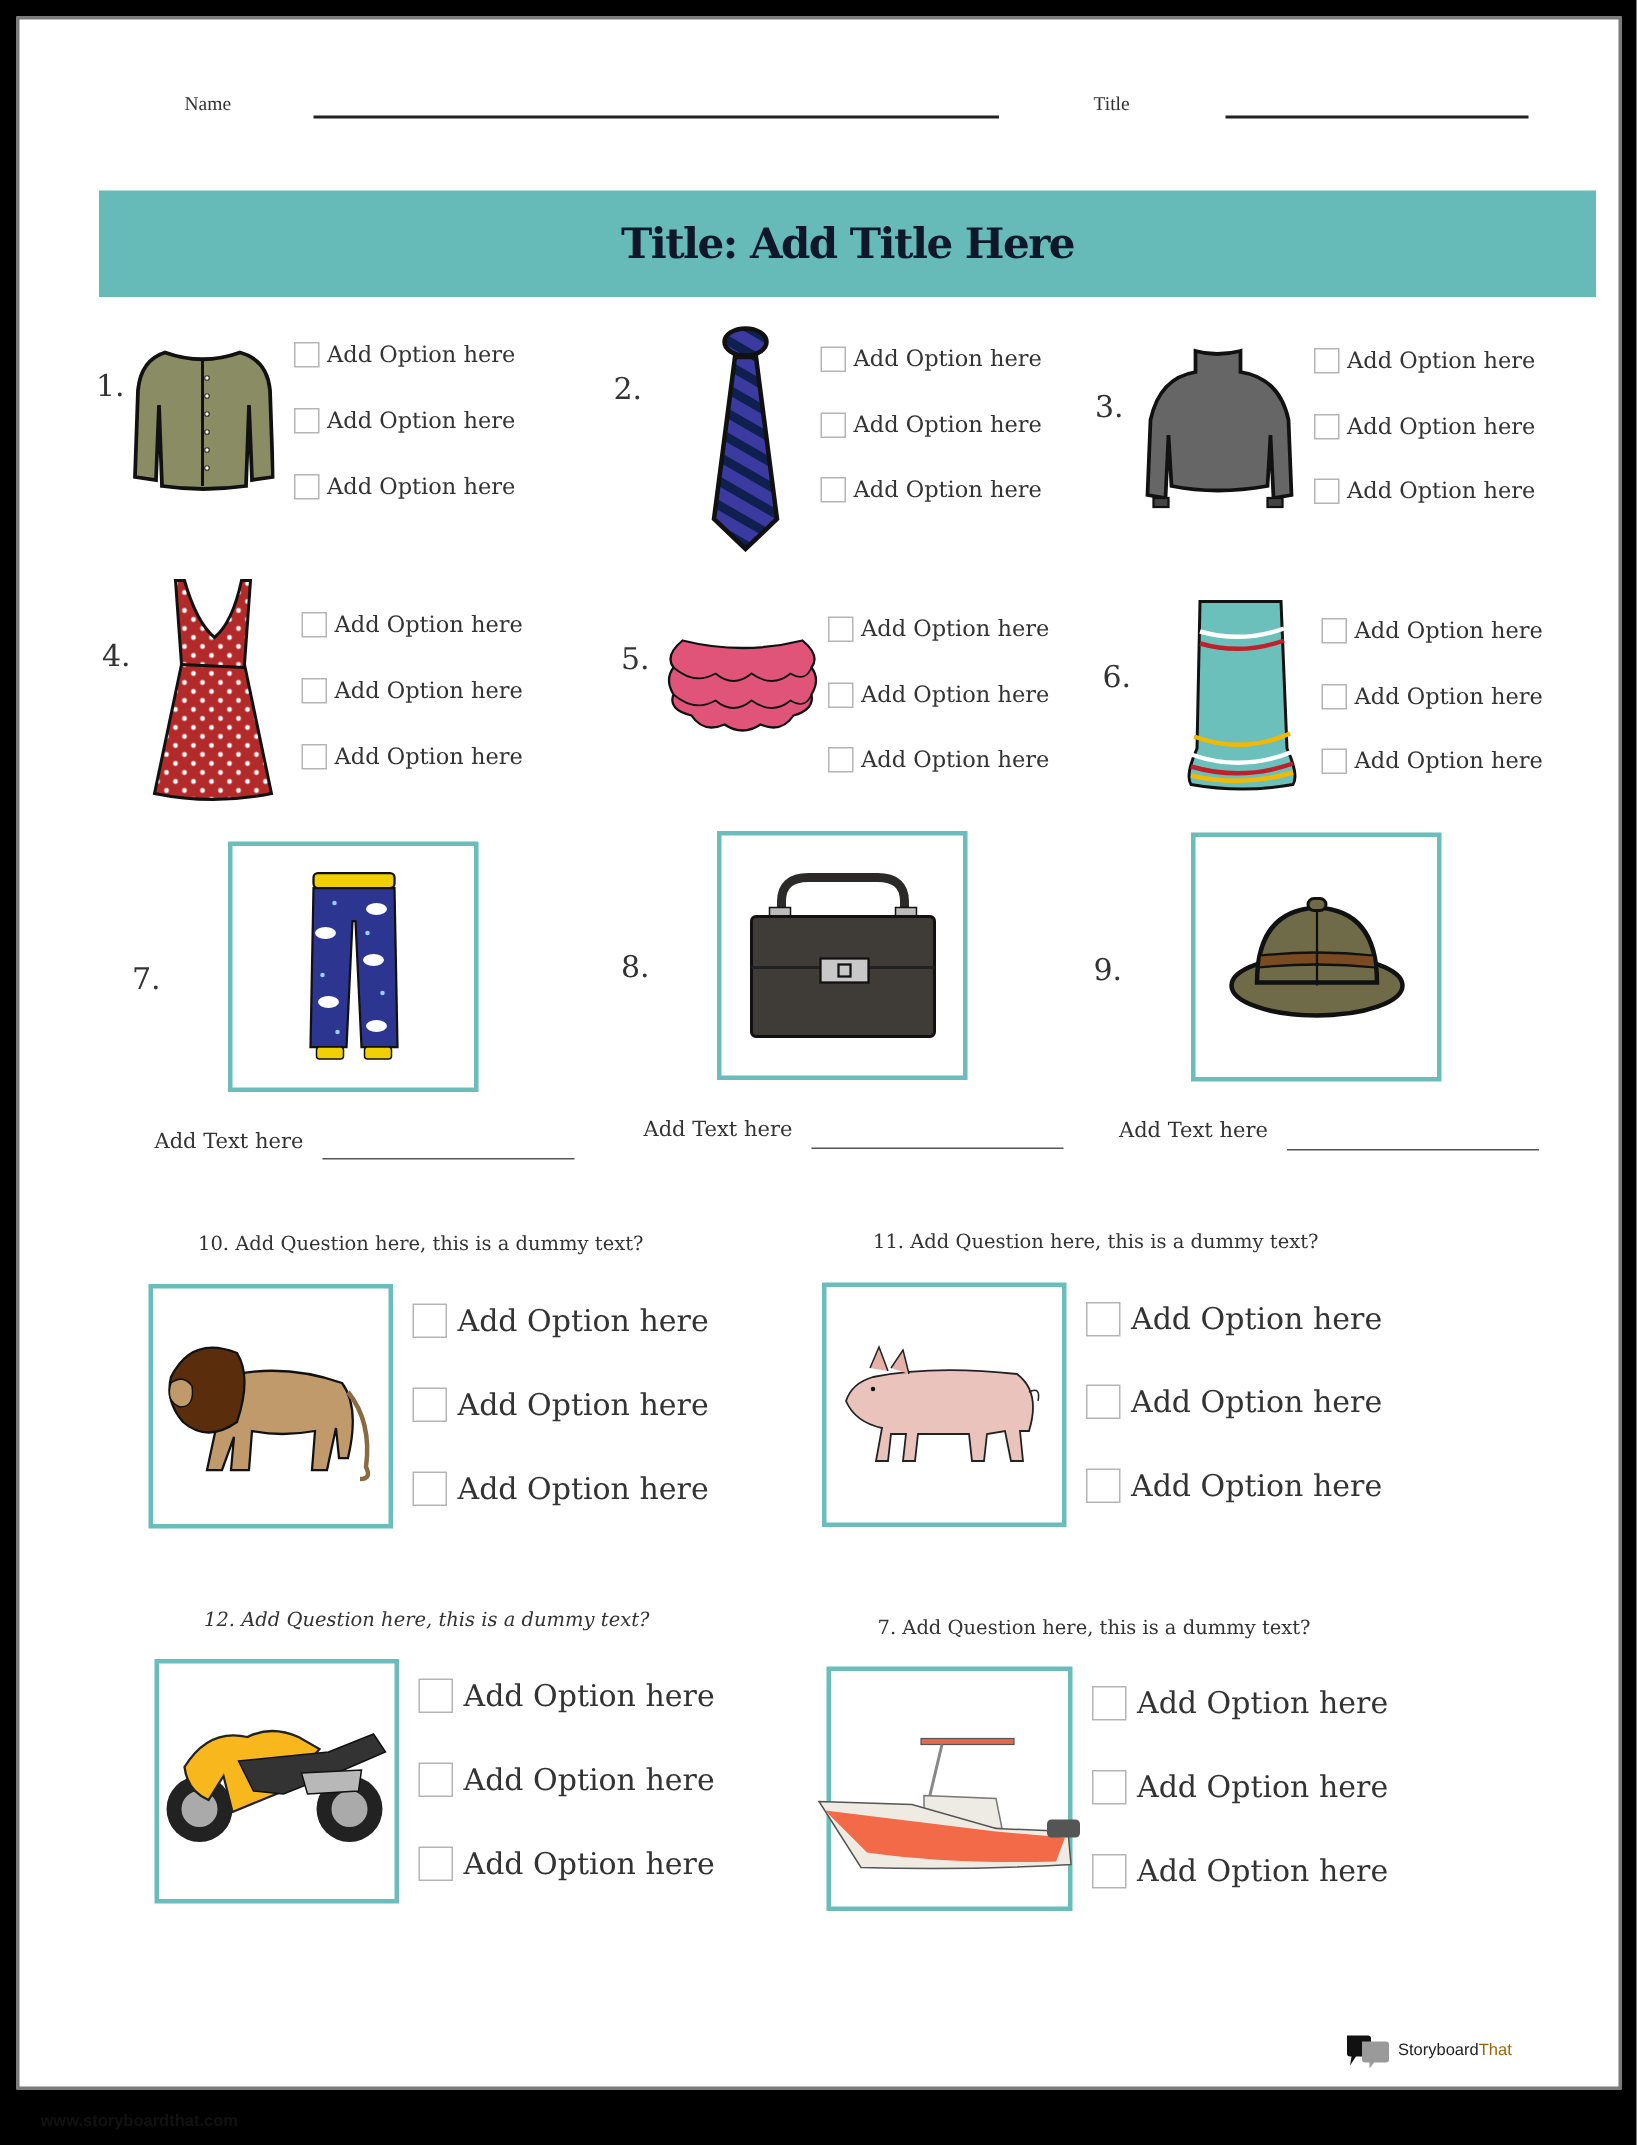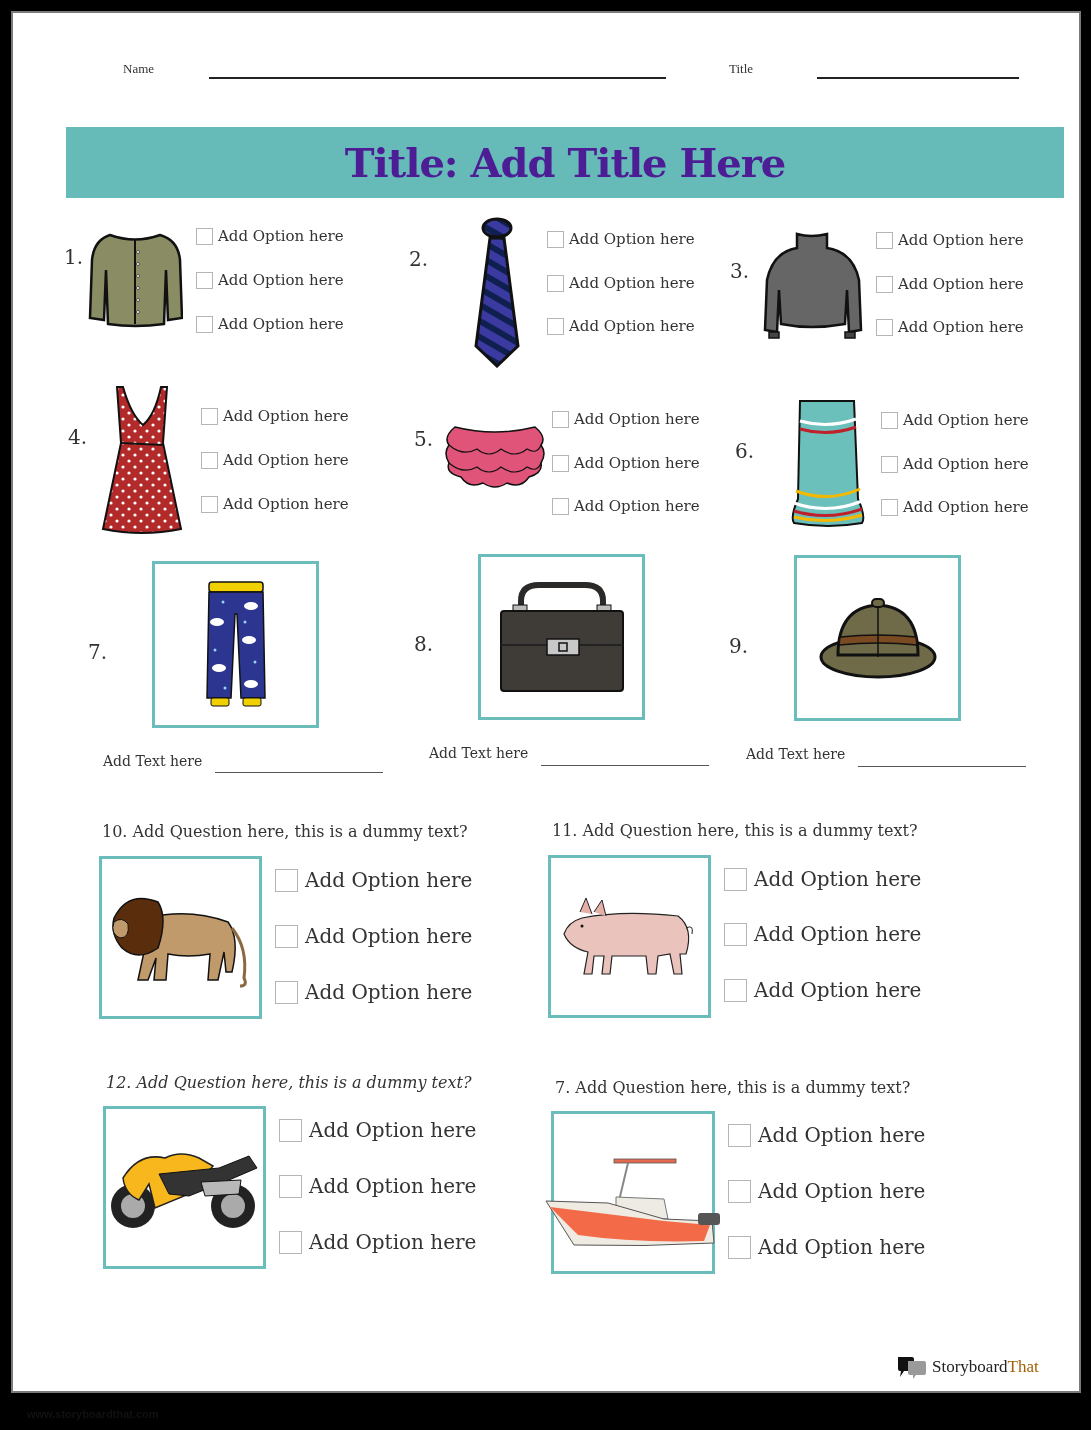--- a/index.html
+++ b/index.html
@@ -2,32 +2,32 @@
 <html><head>
 <meta charset="utf-8">
 <style>
   html, body { margin:0; padding:0; }
   body { width:1091px; height:1430px; background:#000; position:relative; overflow:hidden; font-family:"DejaVu Serif", serif; color:#2a2a2a; }
   .page { position:absolute; left:11px; top:11px; width:1066px; height:1378px; background:#fff; border:2px solid #7a7a7a; }
   .abs { position:absolute; }
   .hdr-label { font-family:"Liberation Serif", serif; font-size:13px; color:#333; }
   .hdr-line { height:0; border-top:2px solid #222; }
   .title-bar { position:absolute; left:55px; top:115px; width:998px; height:72px; background:#66bab7; display:flex; align-items:center; justify-content:center; }
-  .title-text { font-family:"DejaVu Serif", serif; font-weight:bold; color:#4c1d95; font-size:40px; letter-spacing:-1px; }
+  .title-text { font-family:"DejaVu Serif", serif; font-weight:bold; color:#0f172a; font-size:28px; letter-spacing:-1px; }
   .num { font-family:"DejaVu Serif", serif; font-size:20px; color:#333; }
   .opt { position:absolute; display:flex; align-items:flex-end; gap:5px; font-family:"DejaVu Serif", serif; font-size:15px; color:#333; white-space:nowrap; }
   .cb { width:17px; height:17px; border:1px solid #b5b5b5; background:#fff; box-sizing:border-box; display:inline-block; }
   .opt.big { font-size:20px; gap:7px; }
   .opt.big .cb { width:23px; height:23px; }
   .frame { position:absolute; border:3px solid #6abdba; box-sizing:border-box; background:#fff; display:flex; align-items:center; justify-content:center; }
-  .q { position:absolute; font-family:"DejaVu Serif", serif; font-size:16px; color:#333; white-space:nowrap; }
+  .q { position:absolute; font-family:"DejaVu Serif", serif; font-size:13px; color:#333; white-space:nowrap;margin-left:30px; }
   .fill-label { position:absolute; font-family:"DejaVu Serif", serif; font-size:14px; color:#333; white-space:nowrap; }
   .fill-line { position:absolute; border-top:1px solid #555; height:0; }
   .footer-url { position:absolute; left:15px; top:1352px; font-family:"Liberation Sans", sans-serif; font-weight:bold; font-size:11px; color:#111; }
-  .brand { position:absolute; left:885px; top:1342px; display:flex; align-items:center; gap:4px; font-family:Liberation Serif, serif; font-size:17px; }
+  .brand { position:absolute; left:885px; top:1342px; display:flex; align-items:center; gap:4px; font-family:Liberation Sans, sans-serif; font-size:11px; }
   .brand .b1 { color:#222; }
   .brand .b2 { color:#a16207; }
   svg { display:block; }
 </style>
 </head>
 <body>
 
 <div class="page"></div>
 
 <div class="abs hdr-label" style="left:123px; top:61px;">Name</div>

